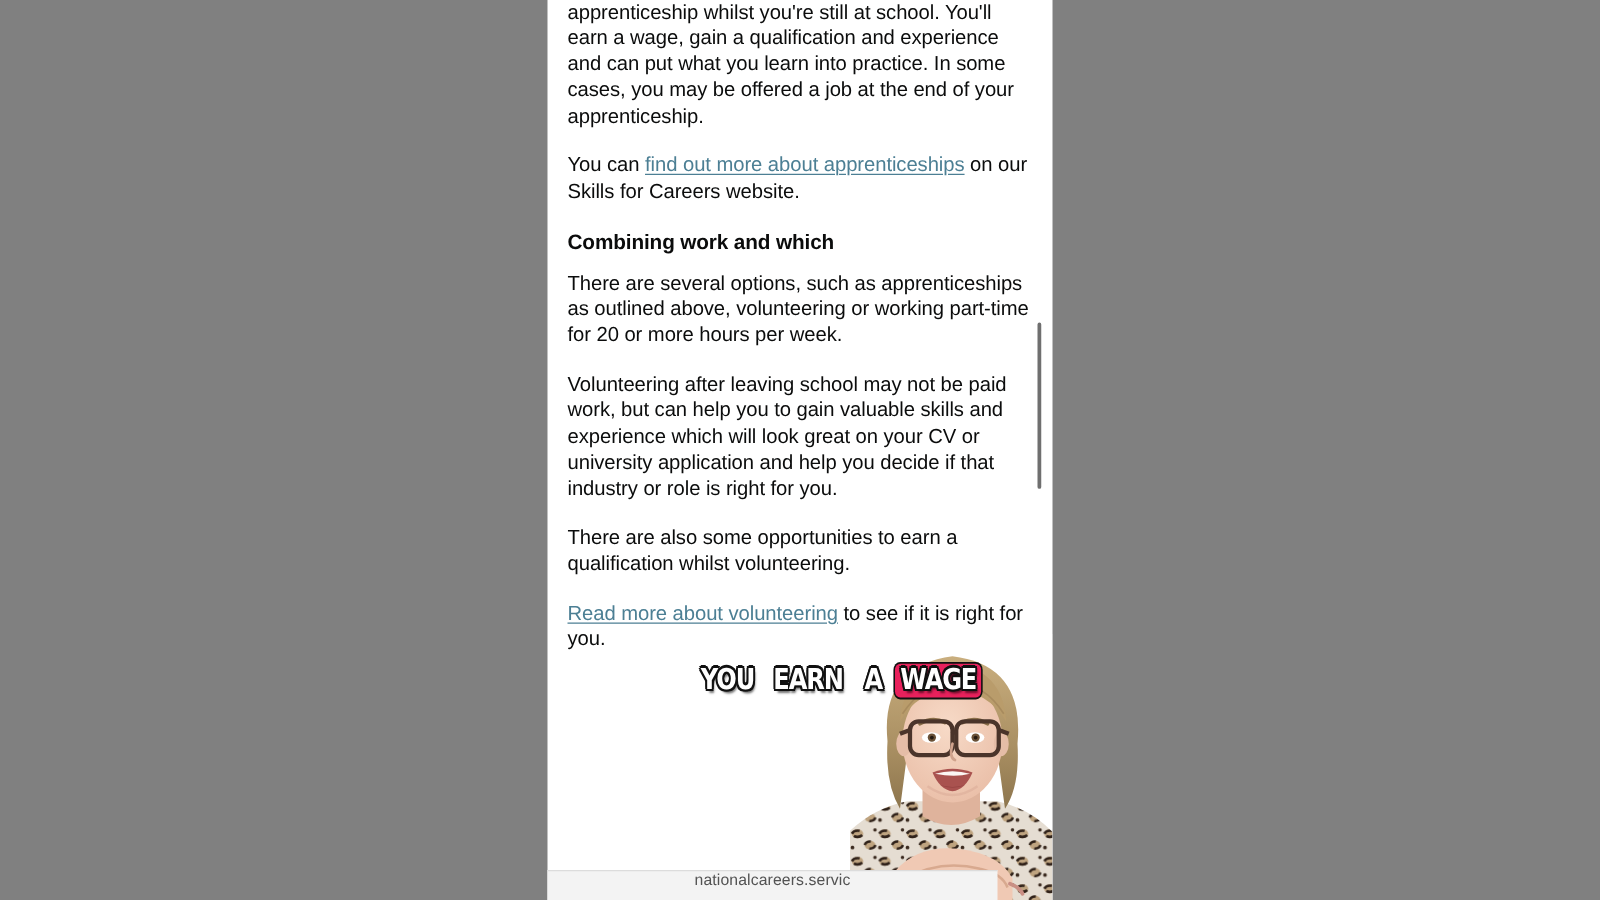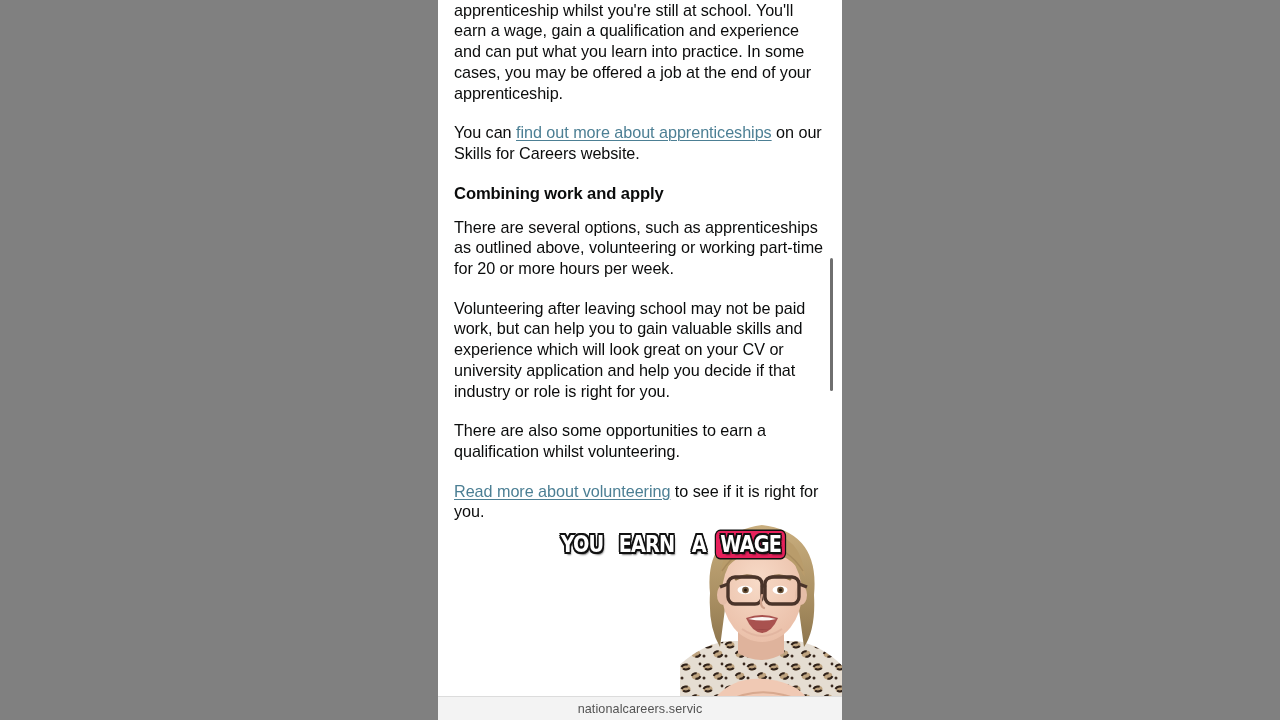--- a/index.html
+++ b/index.html
@@ -98,26 +98,25 @@
     height: 133px;
     background: #6f6f6f;
     border-radius: 2px;
   }
 
   
   #url-bar {
     position: absolute;
     left: 438px;
     top: 696px;
-    width: 404px;
+    width: 360px;
     height: 24px;
     background: #f3f3f3;
     border-top: 1px solid #dcdcdc;
     display: flex;
-    align-items: center;
     justify-content: center;
     box-sizing: border-box;
   }
   #url-text {
     font-size: 12.6px;
     color: #535353;
     letter-spacing: 0.1px;
     white-space: nowrap;
   }
 
@@ -177,21 +176,21 @@
   <div class="letterbox right"></div>
 
   <div id="viewport">
 
     <div id="article">
 
       <p class="para clipped-top">with training and study. You can apply for an apprenticeship whilst you're still at school. You'll earn a wage, gain a qualification and experience and can put what you learn into practice. In some cases, you may be offered a job at the end of your apprenticeship.</p>
 
       <p class="para"><span>You can </span><a href="#" class="inline-link" style="color: rgb(76, 127, 148);">find out more about apprenticeships</a><span> on our Skills for Careers website.</span></p>
 
-      <h2 class="section-heading">Combining work and apply</h2>
+      <h2 class="section-heading">Combining work and which</h2>
 
 
       <p class="para">There are several options, such as apprenticeships as outlined above, volunteering or working part-time for 20 or more hours per week.</p>
 
 
       <p class="para">Volunteering after leaving school may not be paid work, but can help you to gain valuable skills and experience which will look great on your CV or university application and help you decide if that industry or role is right for you.</p>
 
       <p class="para">There are also some opportunities to earn a qualification whilst volunteering.</p>
 
       <p class="para"><a href="#" class="inline-link" style="color: rgb(76, 127, 148); margin-top: 14px;">Read more about volunteering</a><span> to see if it is right for you.</span></p>

